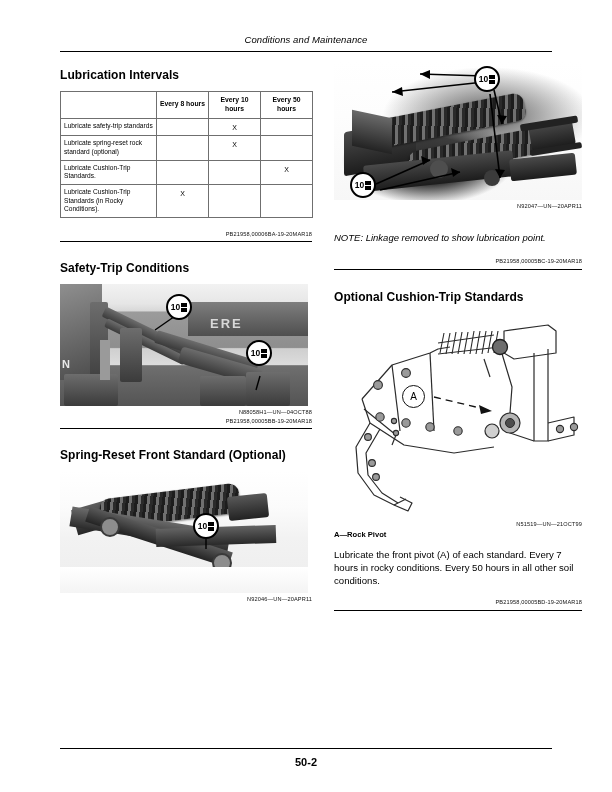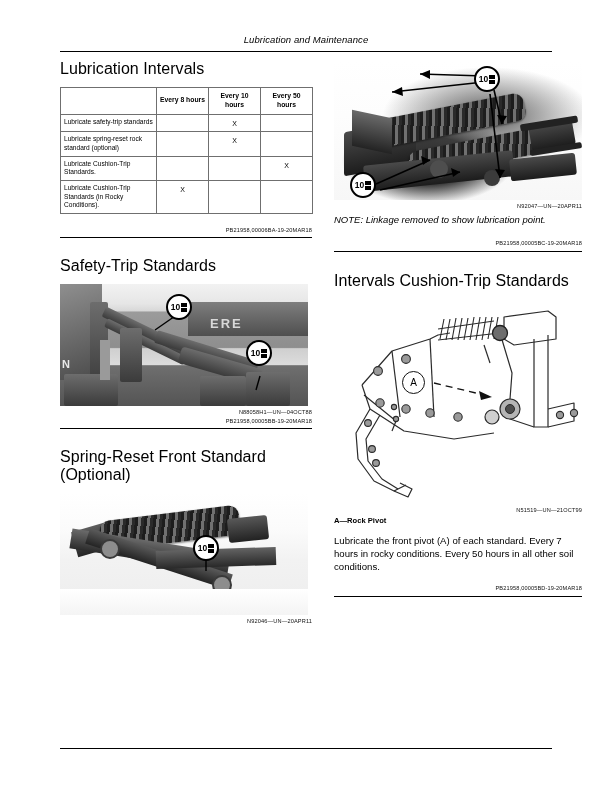--- a/index.html
+++ b/index.html
@@ -48,23 +48,23 @@
     width: 258px;
   }
   .col-right {
     position: absolute;
     top: 60px;
     left: 334px;
     width: 252px;
   }
 
   h2.section {
-    font-size: 16px;
-    font-weight: normal;
-    margin: 0 0 9px 0;
+    font-size: 12px;
+    font-weight: bold;
+    margin: 8px 0 9px 0;
     letter-spacing: .05px;
   }
 
   
   table.intervals {
     border-collapse: collapse;
     width: 252px;
     table-layout: fixed;
     margin-bottom: 4px;
   }
@@ -105,21 +105,21 @@
   .rule {
     height: 1px;
     background: #000;
     margin-top: 2px;
   }
 
   .note {
     font-size: 9.5px;
     font-style: italic;
     line-height: 1.35;
-    margin: 4px 0 0 0;
+    margin: 22px 0 0 0;
   }
   .body-text {
     font-size: 9.6px;
     line-height: 1.36;
     margin: 9px 0 0 0;
   }
   .legend {
     font-size: 7.6px;
     font-weight: bold;
     margin: 2px 0 0 0;
@@ -248,21 +248,21 @@
     font-size: 11px;
     font-weight: bold;
   }
   svg { display: block; }
 </style>
 </head>
 <body>
 
 <div class="page">
 
-  <div class="run-head">Lubrication and Maintenance</div>
+  <div class="run-head">Conditions and Maintenance</div>
   <div class="head-rule"></div>
 
   <div class="col-left">
 
     <h2 class="section">Lubrication Intervals</h2>
 
     <table class="intervals">
       <colgroup>
           <col class="c0">
           <col class="cx">
@@ -301,21 +301,21 @@
           <td class="mark">X</td>
           <td class="mark"></td>
           <td class="mark"></td>
         </tr>
       </tbody>
     </table>
 
     <div class="cap-id left-block" style="margin-top:12px">PB21958,00006BA-19-20MAR18</div>
     <div class="rule" style="width:252px;margin-top:3px"></div>
 
-    <h2 class="section" style="margin-top:19px">Safety-Trip Standards</h2>
+    <h2 class="section" style="margin-top:19px">Safety-Trip Conditions</h2>
 
     <div class="figure">
       <div class="photo photo-safety">
 
         <div class="sf-green" style="left:0;top:0;width:42px;height:96px;background:linear-gradient(160deg,#8f8f8f,#4a4a4a);"></div>
         <div class="sf-part" style="left:30px;top:18px;width:18px;height:86px;"></div>
         <div class="sf-part" style="left:44px;top:22px;width:96px;height:11px;transform:rotate(26deg);transform-origin:left center;"></div>
         <div class="sf-part" style="left:46px;top:34px;width:88px;height:9px;transform:rotate(26deg);transform-origin:left center;"></div>
         <div class="sf-part" style="left:60px;top:44px;width:22px;height:54px;"></div>
         <div class="sf-part" style="left:96px;top:46px;width:106px;height:13px;transform:rotate(17deg);transform-origin:left center;"></div>
@@ -422,21 +422,21 @@
           <span class="gun"></span>
         </div>
       </div>
     </div>
 
     <div class="cap-id" style="width:248px;margin-top:2px">N92047—UN—20APR11</div>
     <p class="note">NOTE: Linkage removed to show lubrication point.</p>
     <div class="cap-id" style="width:248px;margin-top:12px">PB21958,00005BC-19-20MAR18</div>
     <div class="rule" style="width:248px;margin-top:3px"></div>
 
-    <h2 class="section" style="margin-top:20px">Intervals Cushion-Trip Standards</h2>
+    <h2 class="section" style="margin-top:20px">Optional Cushion-Trip Standards</h2>
 
     <div class="figure">
       <div class="diagram">
         <svg width="248" height="205" viewBox="0 0 248 205">
           <g fill="none" stroke="#2b2b2b" stroke-width="1.2" stroke-linejoin="round">
 
             <path d="M28 86 L58 52 L96 40 L104 36 L116 34"></path>
             <path d="M28 86 L36 110 L70 132 L120 140 L160 134"></path>
             <path d="M58 52 L66 118"></path>
             <path d="M96 40 L100 118"></path>
@@ -508,14 +508,15 @@
 
     <div class="cap-id" style="width:248px;margin-top:2px">N51519—UN—21OCT99</div>
     <p class="legend">A—Rock Pivot</p>
     <p class="body-text">Lubricate the front pivot (A) of each standard. Every 7 hours in rocky conditions. Every 50 hours in all other soil conditions.</p>
     <div class="cap-id" style="width:248px;margin-top:11px">PB21958,00005BD-19-20MAR18</div>
     <div class="rule" style="width:248px;margin-top:3px"></div>
 
   </div>
 
   <div class="foot-rule"></div>
+  <div class="page-no">50-2</div>
 
 </div>
 
 </body></html>

